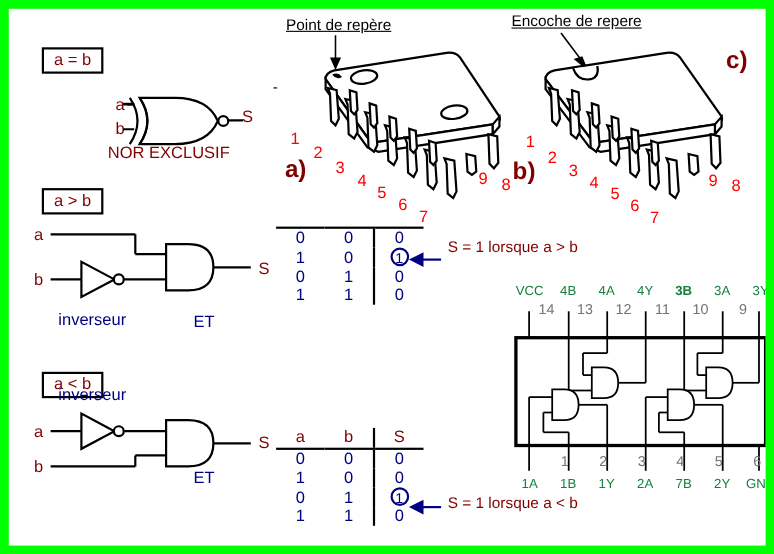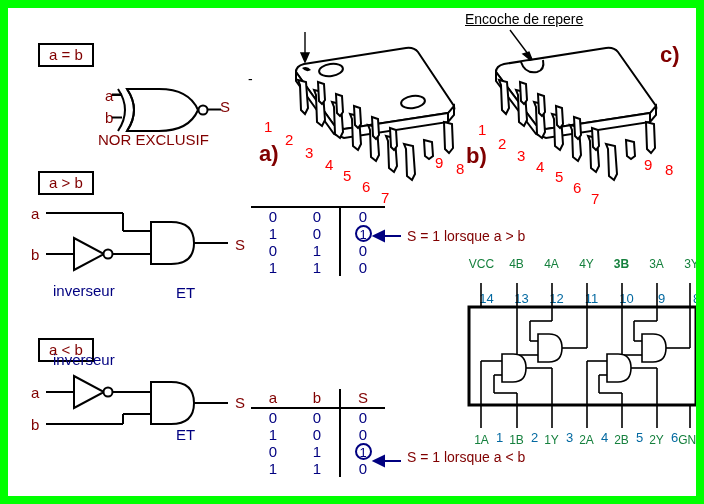--- a/index.html
+++ b/index.html
@@ -56,21 +56,21 @@
     line-height:16px;
     border:2px solid #000080;
     border-radius:50%;
     color:#000080;
     font-size:13px;
     text-align:center;
     box-sizing:border-box;
   }
   
   .pinname{font-size:12px;color:#15803d;text-align:center;width:34px;}
-  .pinnum{font-size:13px;color:#0369a1;text-align:center;width:20px;margin-top:18px;}
+  .pinnum{font-size:13px;color:#737373;text-align:right;width:20px;}
   svg{display:block;overflow:visible;}
   .note{font-size:14px;color:#800000;white-space:nowrap;}
 </style>
 </head>
 <body>
 
 <div id="page">
 
   <div class="abs tagbox" style="left:30px;top:35px;">a = b</div>
 
@@ -110,20 +110,21 @@
   <div class="abs" style="left:199px;top:100px;">
     <svg width="14" height="3">
         <line x1="0" y1="1.5" x2="14" y2="1.5" stroke="#000" stroke-width="2"></line>
       </svg>
   </div>
 
   <div class="abs t-maroon lbl-md" style="left:90px;top:123px;">NOR EXCLUSIF</div>
 
   <div class="abs t-black" style="left:240px;top:63px;font-size:14px;">-</div>
 
+  <div class="abs lbl-sm t-black underlined" style="left:252px;top:6px;">Point de repère</div>
 
   <div class="abs" style="left:250px;top:24px;">
     <svg width="200" height="150" viewBox="0 0 200 150">
 
       <g stroke="#000000" stroke-width="1.4" fill="none">
         <line x1="47" y1="0" x2="47" y2="27"></line>
         <path d="M43 21 L47 30 L51 21 Z" fill="#000000"></path>
       </g>
 
       <path d="M38 40 Q38 34 46 32 L148 16 Q156 15 160 20 L196 74 Q198 79 190 81 L86 97 Q80 98 76 93 Z" fill="#ffffff" stroke="#000000" stroke-width="2"></path>
@@ -281,21 +282,21 @@
   </div>
 
   <div class="abs" style="left:366px;top:222px;">
     <svg width="28" height="12" viewBox="0 0 28 12">
       <g stroke="#000080" stroke-width="2" fill="#000080">
         <line x1="27" y1="6" x2="8" y2="6"></line>
         <path d="M0 6 L10 1 L10 11 Z"></path>
       </g>
     </svg>
   </div>
-  <div class="abs note" style="left:399px;top:220px;">S = 1 lorsque a &gt; b</div>
+  <div class="abs note" style="left:399px;top:208px;">S = 1 lorsque a &gt; b</div>
 
   <div class="abs tagbox" style="left:30px;top:330px;">a &lt; b</div>
 
   <div class="abs t-navy lbl-md" style="left:45px;top:343px;">inverseur</div>
 
   <div class="abs t-maroon lbl-md" style="left:23px;top:376px;">a</div>
   <div class="abs t-maroon lbl-md" style="left:23px;top:408px;">b</div>
 
   <div class="abs" style="left:38px;top:368px;">
     <svg width="185" height="80" viewBox="0 0 185 80">
@@ -464,18 +465,18 @@
     <div class="pinnum" style="width:35px;">5</div>
     <div class="pinnum" style="width:35px;">6</div>
     <div class="pinnum" style="width:35px;">7</div>
   </div>
 
   <div class="abs" style="left:456px;top:425px;display:flex;gap:0;">
     <div class="pinname" style="width:35px;">1A</div>
     <div class="pinname" style="width:35px;">1B</div>
     <div class="pinname" style="width:35px;">1Y</div>
     <div class="pinname" style="width:35px;">2A</div>
-    <div class="pinname" style="width:35px;">2B</div>
+    <div class="pinname" style="width:35px;">7B</div>
     <div class="pinname" style="width:35px;">2Y</div>
     <div class="pinname" style="width:35px;">GND</div>
   </div>
 
 </div>
 
 </body></html>

